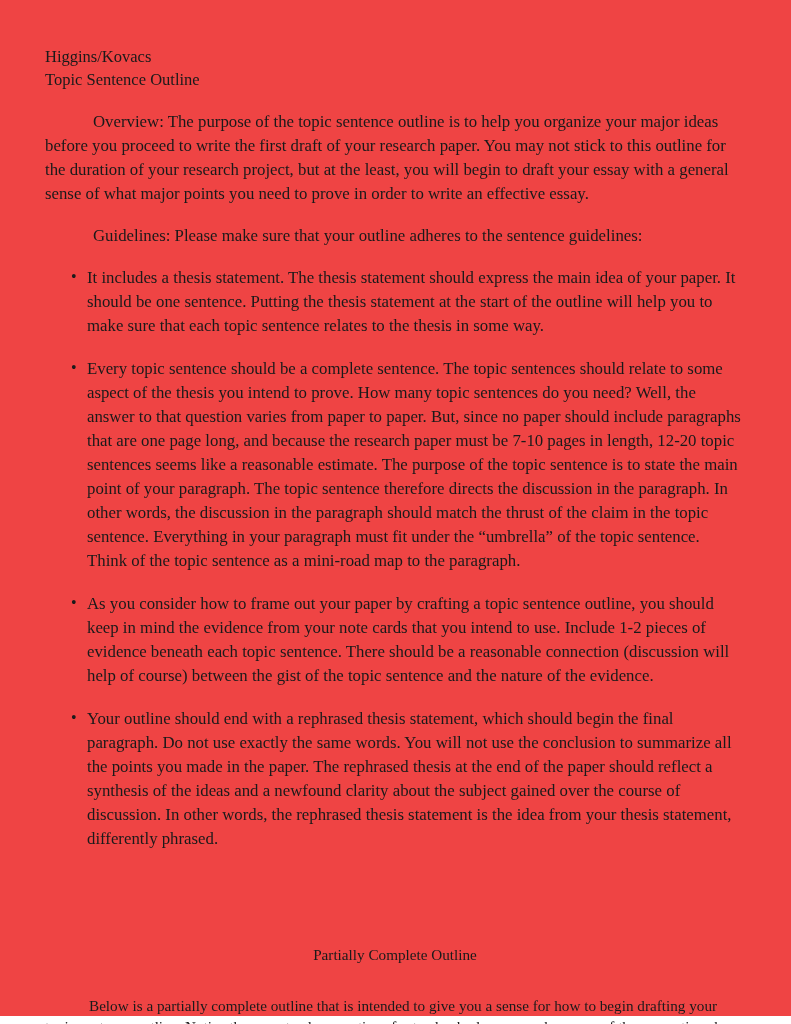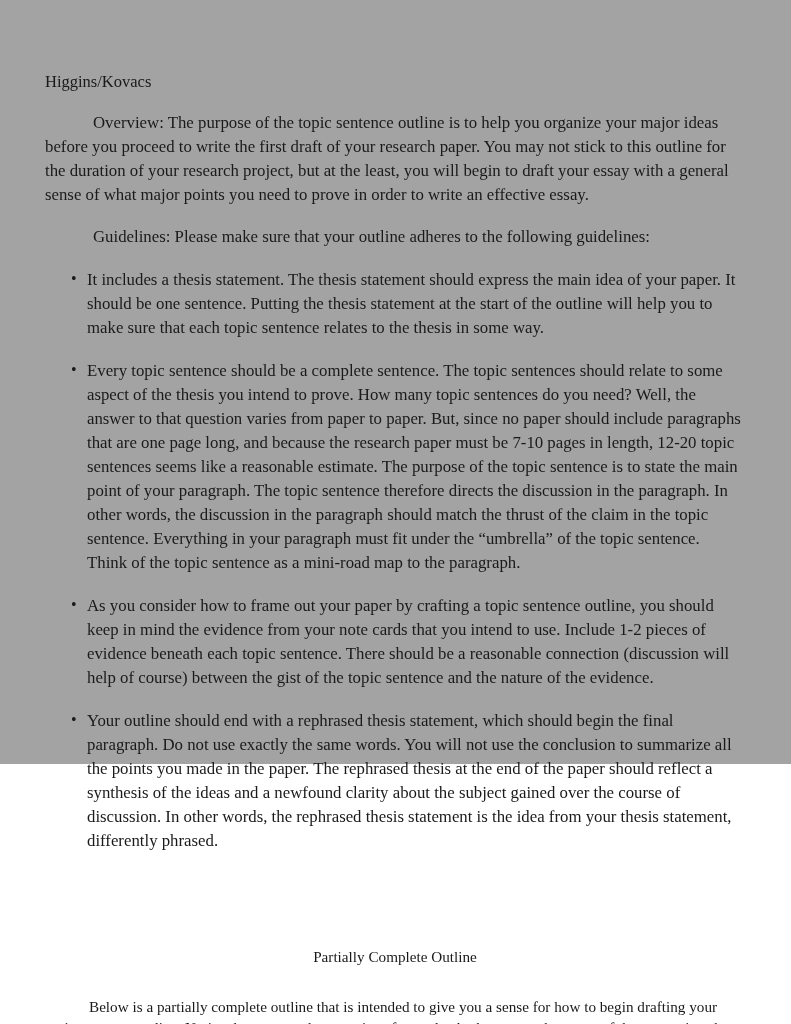--- a/index.html
+++ b/index.html
@@ -10,24 +10,24 @@
   body {
     width: 791px;
     height: 1024px;
     font-family: "Liberation Serif", "DejaVu Serif", serif;
     color: #1a1a1a;
     overflow: hidden;
   }
   .page {
     position: relative;
     width: 791px;
-    height: 764px;
-    background: #a3a3a3;
+    height: 1016px;
+    background: #ef4444;
     box-sizing: border-box;
-    padding: 70px 46px 0 45px;
+    padding: 45px 46px 0 45px;
   }
   .heading-block {
     font-size: 16.5px;
     line-height: 1.42;
   }
   .heading-line {
     white-space: pre;
   }
   .body-para {
     font-size: 16.8px;
@@ -77,29 +77,30 @@
   }
   .small-indent { text-indent: 44px; }
 </style>
 </head>
 <body>
 
 <div class="page">
 
   <div class="heading-block">
     <div class="heading-line">Higgins/Kovacs</div>
+    <div class="heading-line">Topic Sentence Outline</div>
   </div>
 
   <div class="spacer-md"></div>
 
   <p class="body-para para-indent">Overview: The purpose of the topic sentence outline is to help you organize your major ideas before you proceed to write the first draft of your research paper. You may not stick to this outline for the duration of your research project, but at the least, you will begin to draft your essay with a general sense of what major points you need to prove in order to write an effective essay.</p>
 
   <div class="spacer-md"></div>
 
-  <p class="body-para para-indent">Guidelines: Please make sure that your outline adheres to the following guidelines:</p>
+  <p class="body-para para-indent">Guidelines: Please make sure that your outline adheres to the sentence guidelines:</p>
 
   <div class="spacer-md"></div>
 
   <ul class="guide-list" id="guidelines-list">
       <li><span class="bullet-dot">•</span><span><span>It includes a </span><span class="b">thesis statement</span><span>. The thesis statement should express </span><span class="b">the main idea of your paper</span><span>. It should be </span><span class="b">one sentence</span><span>. Putting the thesis statement at the start of the outline will help you to make sure that each topic sentence relates to the thesis in some way.</span></span></li>
       <li><span class="bullet-dot">•</span><span><span>Every topic sentence should be a </span><span class="b">complete sentence</span><span>. The topic sentences should relate to some aspect of the thesis you intend to prove. How many topic sentences do you need? Well, the answer to that question varies from paper to paper. But, since no paper should include paragraphs that are one page long, and because the research paper must be 7-10 pages in length, </span><span class="b">12-20 topic sentences</span><span> seems like a reasonable estimate. The purpose of the topic sentence is to state the </span><span class="b">main point</span><span> of your paragraph. The topic sentence therefore directs the discussion in the paragraph. In other words, the discussion in the paragraph should match the thrust of the claim in the topic sentence. Everything in your paragraph must fit under the “umbrella” of the topic sentence.  Think of the topic sentence as a mini-road map to the paragraph.</span></span></li>
       <li><span class="bullet-dot">•</span><span><span>As you consider how to frame out your paper by crafting a topic sentence outline, you should keep in mind the evidence from your note cards that you intend to use. </span><span class="b">Include 1-2 pieces of evidence beneath each topic sentence.</span><span> There should be a reasonable connection (discussion will help of course) between the gist of the topic sentence and the nature of the evidence.</span></span></li>
       <li><span class="bullet-dot">•</span><span><span>Your outline should end with a </span><span class="b">rephrased thesis statement</span><span>, which should </span><span class="b">begin</span><span> the final paragraph.  </span><span class="b">Do not</span><span> use exactly the </span><span class="b">same words</span><span>.  You </span><span class="b">will not</span><span> use the conclusion to summarize all the points you made in the paper. The rephrased thesis at the end of the paper should reflect a synthesis of the ideas and a newfound clarity about the subject gained over the course of discussion. In other words, the rephrased thesis statement is the idea from your thesis statement, differently phrased.</span></span></li>
     </ul>
 

